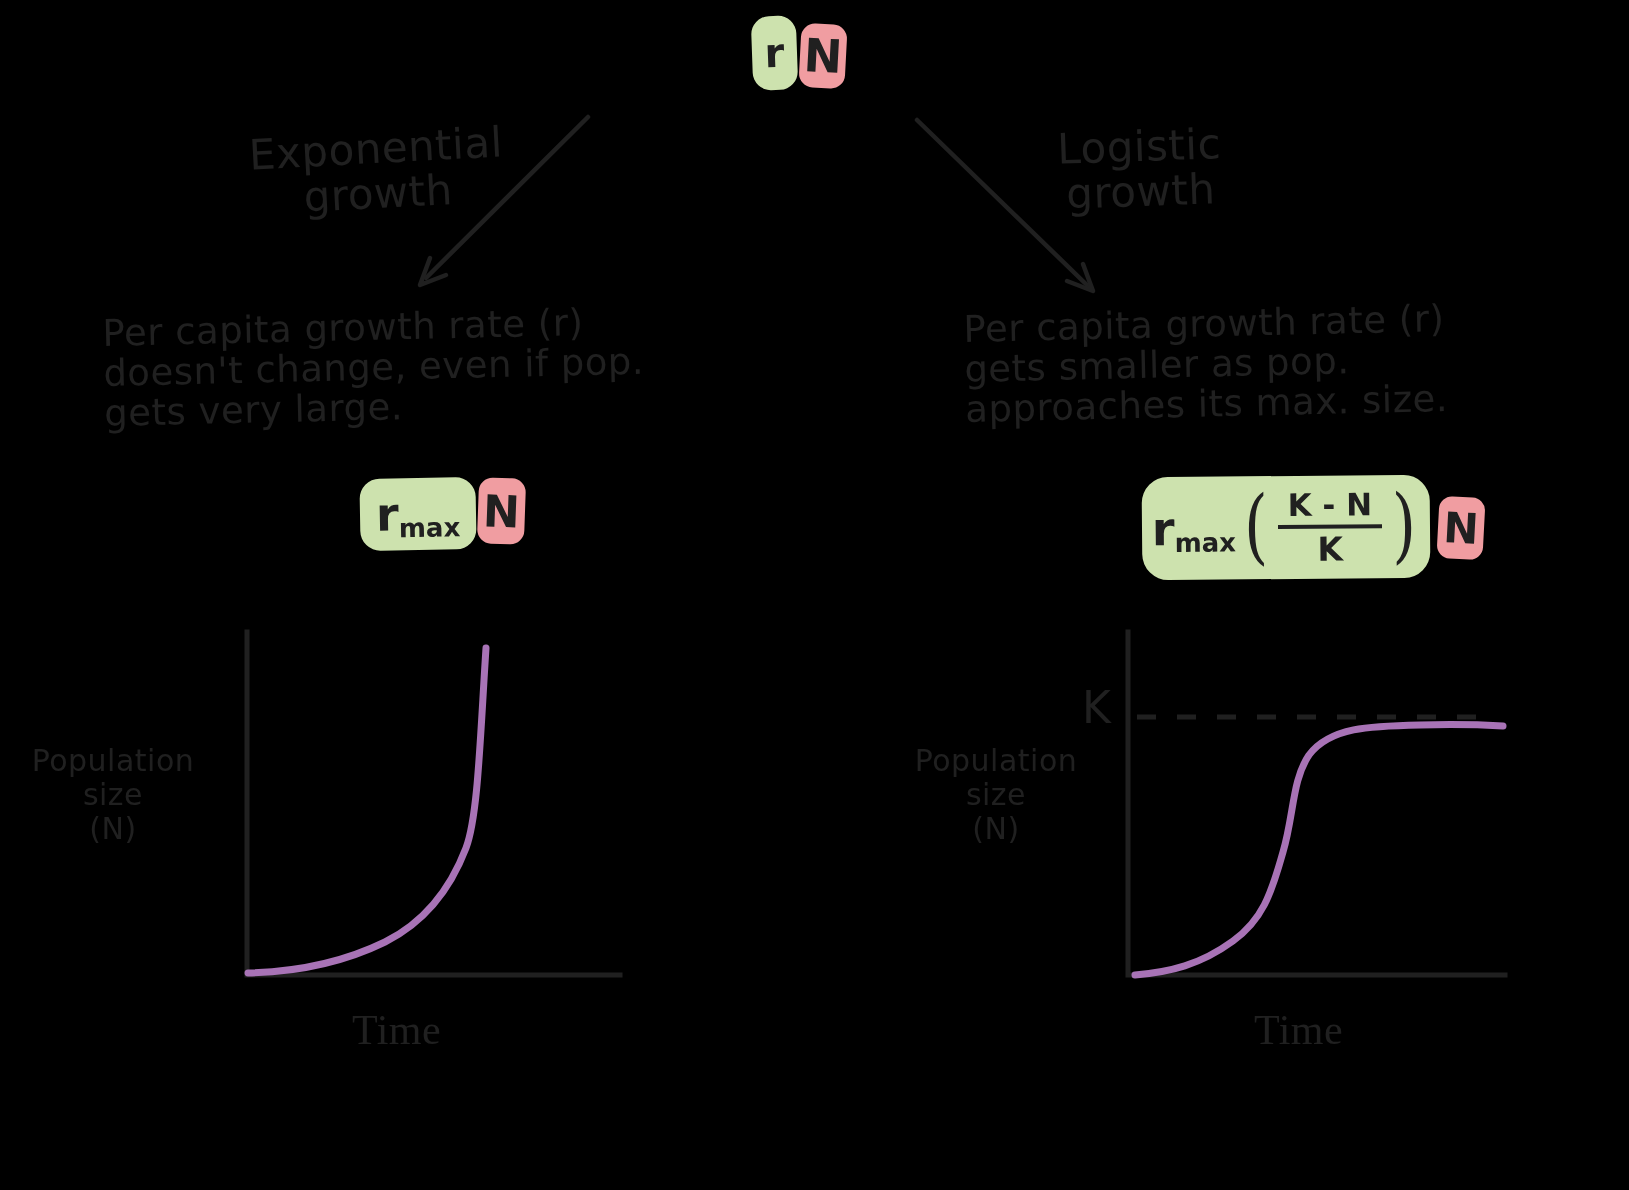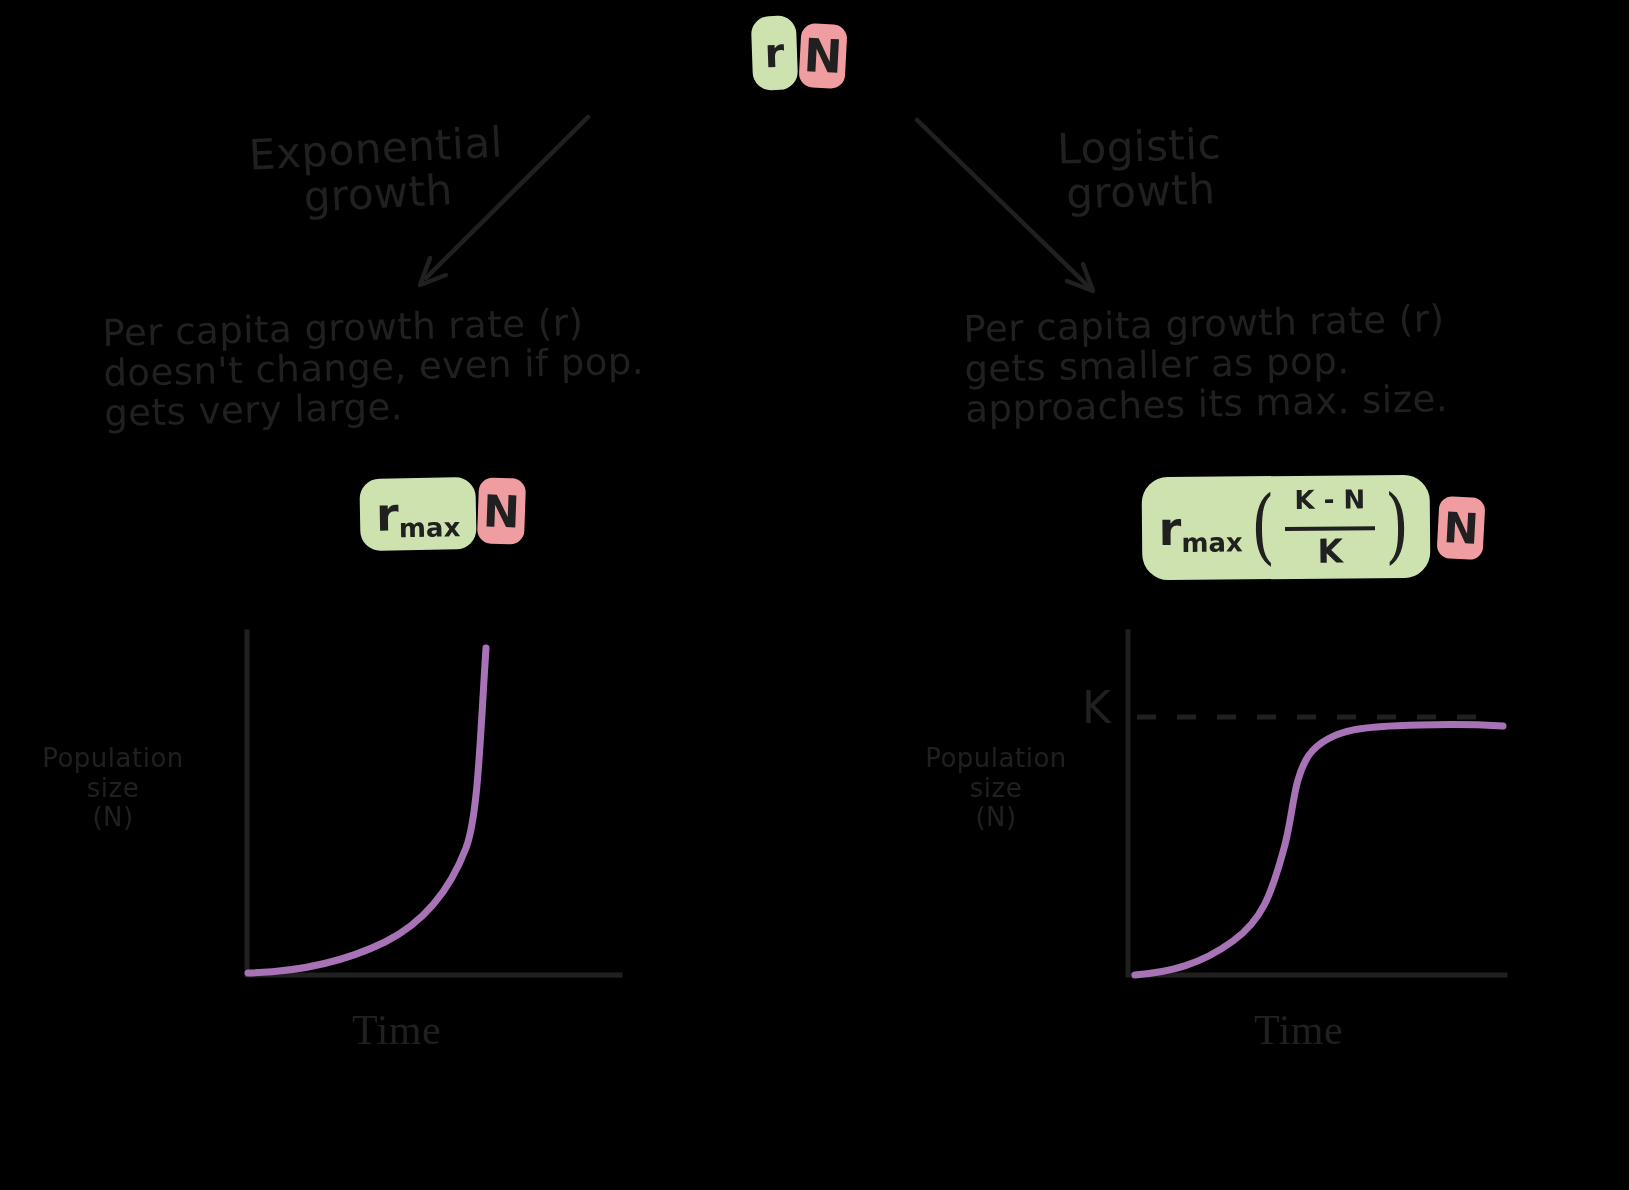--- a/index.html
+++ b/index.html
@@ -48,31 +48,31 @@
   .formula.exp .n-chip { width:47px; height:66px; border-radius:14px; font-size:44px; transform:rotate(2deg); margin-left:2px; }
 
   .formula.log { left:1142px; top:476px; }
   .formula.log .term-chip {
     width:288px; height:103px; border-radius:26px; display:inline-flex;
     align-items:center; justify-content:center; gap:4px; transform:rotate(-0.5deg);
   }
   .formula.log .n-chip { width:46px; height:62px; border-radius:13px; font-size:42px; transform:rotate(3deg); margin-left:8px; margin-top:21px; }
   .paren { font-family:"DejaVu Serif", serif; font-size:82px; font-weight:normal; line-height:0.85; transform:scaleX(0.75); margin-top:-4px; }
   .frac { display:inline-flex; flex-direction:column; align-items:center; margin:0 2px; font-weight:bold; }
-  .frac .num { font-size:26px; line-height:1; padding:0 10px 14px; border-bottom:4px solid var(--ink,#202020); }
+  .frac .num { font-size:31px; line-height:1; padding:0 10px 4px; border-bottom:4px solid var(--ink,#202020); }
   .frac .den { font-size:33px; line-height:1; padding-top:4px; }
 
   
   svg.graph { position:absolute; overflow:visible; }
   .axis  { fill:none; stroke:var(--ink,#202020); stroke-width:5; stroke-linecap:square; }
   .curve { fill:none; stroke:var(--curve-purple,#a873b6); stroke-width:7; stroke-linecap:round; }
   .kdash { fill:none; stroke:var(--ink,#202020); stroke-width:5; stroke-dasharray:19 21; }
   .arrowline { fill:none; stroke:var(--ink,#202020); stroke-width:4.5; stroke-linecap:round; stroke-linejoin:round; }
 
-  .ylabel { font-size:26px; text-align:center; line-height:1.14; }
+  .ylabel { font-size:30px; text-align:center; line-height:1.14; }
   .ylabel.left  { left:6px;   top:744px; width:214px; }
   .ylabel.right { left:888px; top:744px; width:216px; }
   .xlabel { font-size:42px;font-family:Liberation Serif, serif; }
   .xlabel.left  { left:352px;  top:1008px; }
   .xlabel.right { left:1254px; top:1008px; }
   .k-label { left:1082px; top:684px; font-size:44px; }
 </style>
 </head>
 <body>
 

